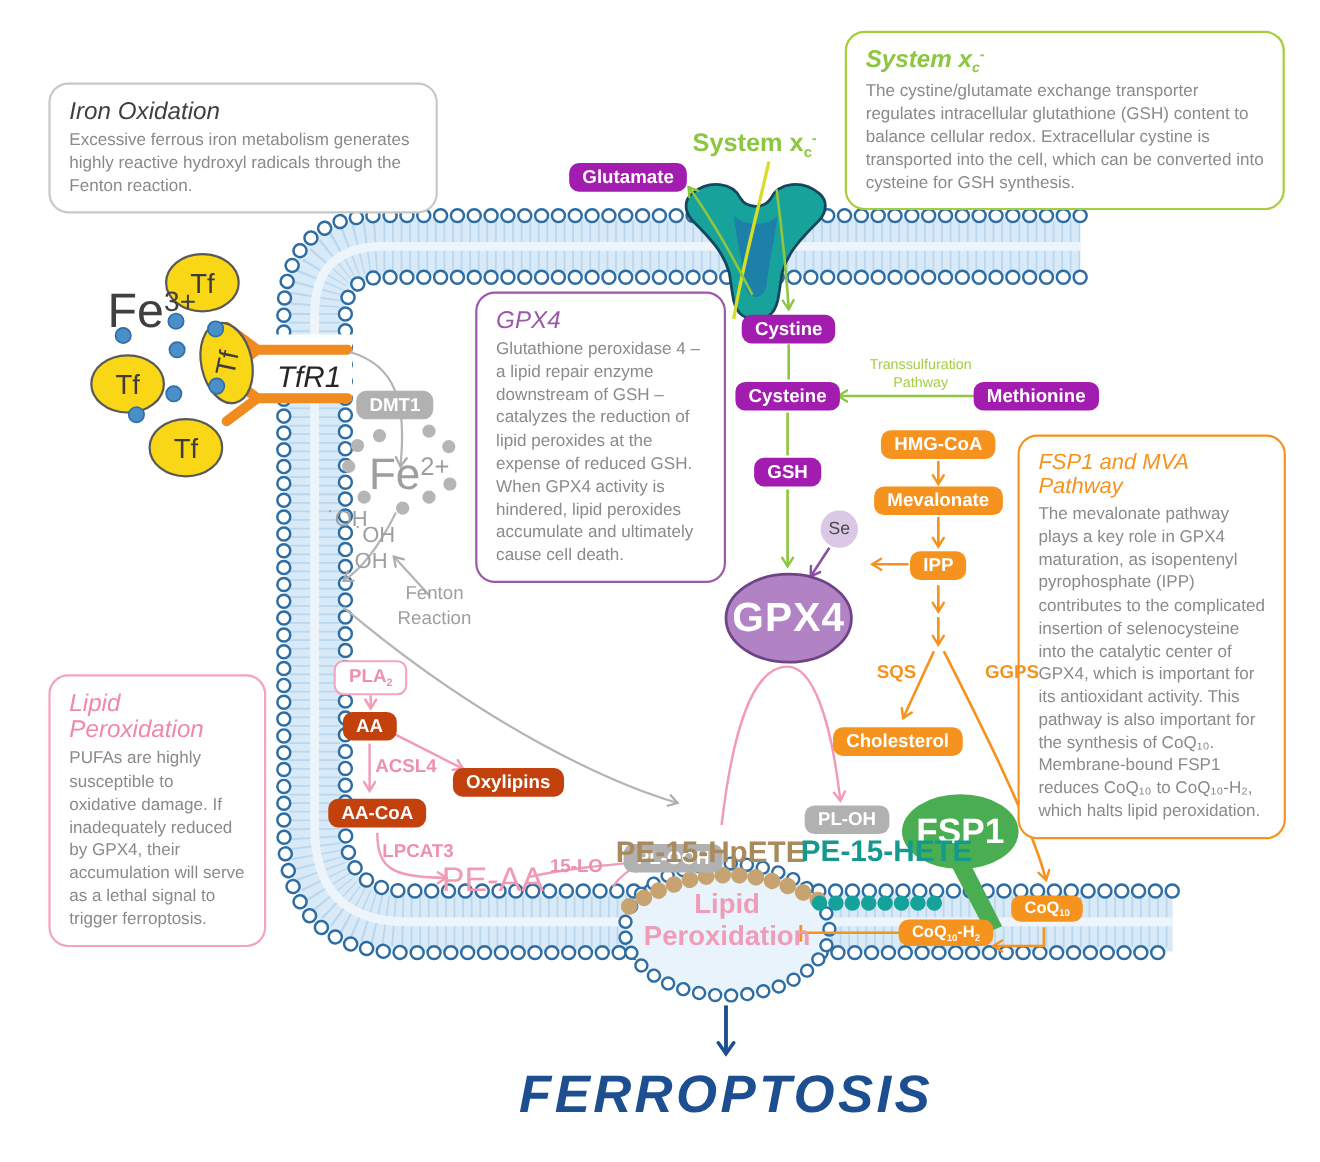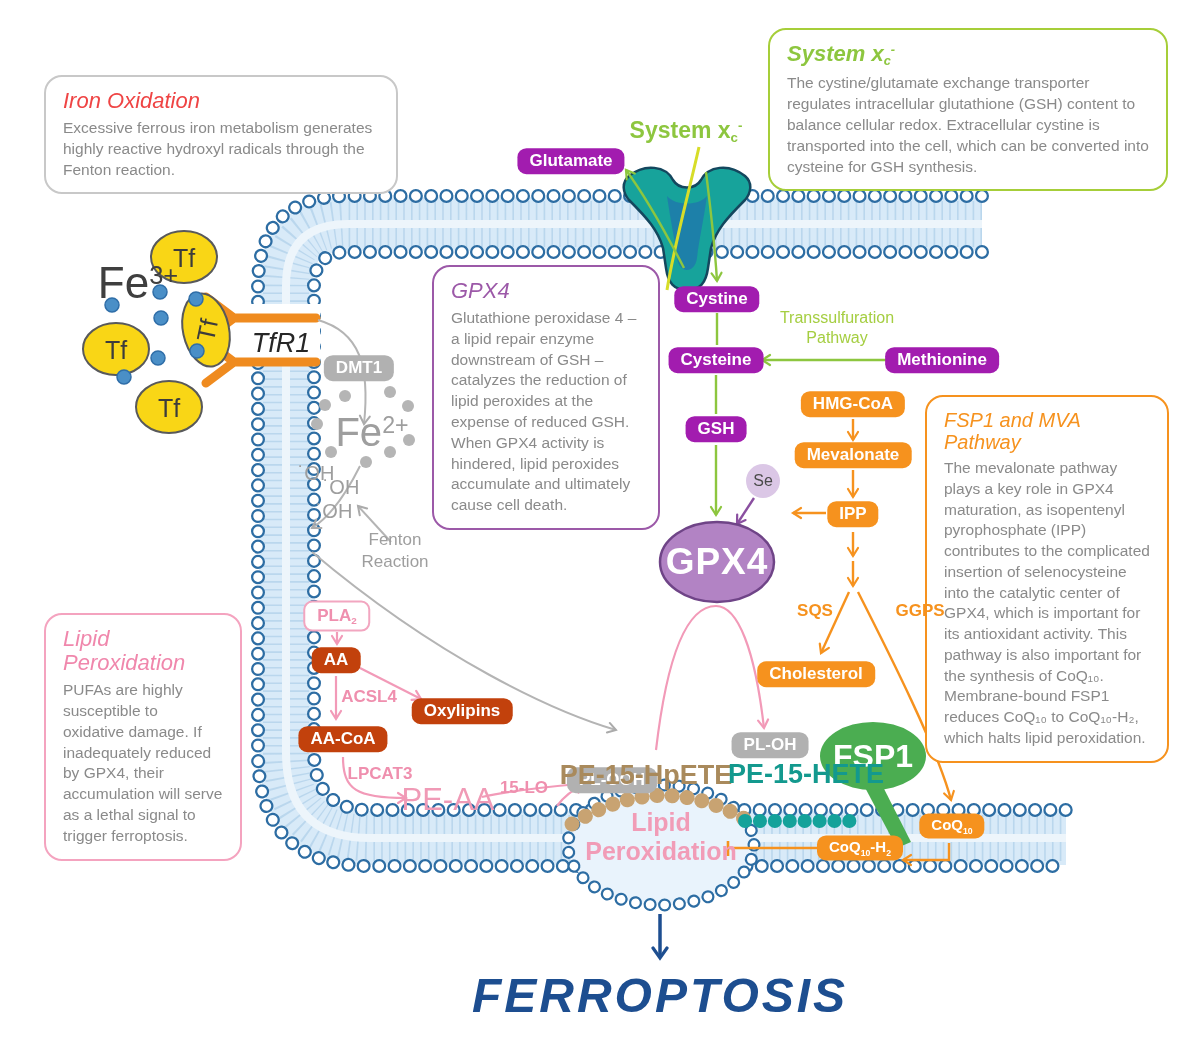--- a/index.html
+++ b/index.html
@@ -12,21 +12,21 @@
   .pill{border-radius:9px;padding:3px 12px;font-weight:bold;font-size:17px;color:#fff;line-height:1.15;}
   .pill.green{background:#a21caf;}
   .pill.orange{background:#f6921e;}
   .pill.pink{background:#c2410c;}
   .pill.gray{background:#b1b1b1;}
   .pill.outline-pink{background:#fff;border:2px solid #f2a6c0;color:#ef8fae;}
   .box{position:absolute;z-index:2;border-radius:18px;background:#fff;padding:12px 17px;}
   .box h2{margin:0 0 5px;font-size:22px;font-style:italic;font-weight:normal;line-height:1.1;}
   .box p{margin:0;font-size:15.5px;color:#8a8a8a;line-height:1.34;}
   .box.iron{left:44px;top:75px;width:316px;border:2px solid #c8c8c8;}
-  .box.iron h2{color:#ef4444;}
+  .box.iron h2{color:#404040;}
   .box.sysxc{left:768px;top:28px;width:362px;border:2px solid #a6ce39;}
   .box.sysxc h2{color:#8dc63f;font-weight:bold;}
   .box.gpx4box{left:432px;top:265px;width:190px;border:2px solid #9c59a8;}
   .box.gpx4box h2{color:#9c59a8;}
   .box.fsp1box{left:925px;top:395px;width:206px;border:2px solid #f6921e;}
   .box.fsp1box h2{color:#f6921e;font-size:20px;}
   .box.lipidbox{left:44px;top:613px;width:160px;border:2px solid #f4a3bf;}
   .box.lipidbox h2{color:#f087ac;}
   sub.s{font-size:58%;vertical-align:-0.35em;}
   sup.s{font-size:58%;vertical-align:0.55em;}
@@ -205,21 +205,21 @@
 <div class="lbl" style="left:341px;top:487px;font-size:20px;color:#9e9e9e;">˙OH</div>
 <div class="lbl" style="left:334px;top:511px;font-size:20px;color:#9e9e9e;">˙OH</div>
 <div class="lbl ml" style="left:395px;top:551px;font-size:17px;color:#9e9e9e;line-height:1.3;">Fenton
 Reaction</div>
 
 <div class="lbl" style="left:686px;top:131px;font-size:23px;font-weight:bold;color:#8dc63f;"><span>System x</span><sub class="s">c</sub><sup class="s">-</sup></div>
 <div class="lbl pill green" style="left:571px;top:161px;">Glutamate</div>
 <div class="lbl pill green" style="left:717px;top:299px;">Cystine</div>
 <div class="lbl pill green" style="left:716px;top:360px;">Cysteine</div>
 <div class="lbl pill green" style="left:716px;top:429px;">GSH</div>
-<div class="lbl ml" style="left:837px;top:328px;font-size:16px;color:#a5ce41;line-height:1.25;">Transsulfuration
+<div class="lbl ml" style="left:837px;top:340px;font-size:13px;color:#a5ce41;line-height:1.25;">Transsulfuration
 Pathway</div>
 <div class="lbl pill green" style="left:942px;top:360px;">Methionine</div>
 
 <div class="lbl pill orange" style="left:853px;top:404px;">HMG-CoA</div>
 <div class="lbl pill orange" style="left:853px;top:455px;">Mevalonate</div>
 <div class="lbl pill orange" style="left:853px;top:514px;">IPP</div>
 <div class="lbl" style="left:815px;top:611px;font-size:17px;font-weight:bold;color:#f6921e;">SQS</div>
 <div class="lbl" style="left:892px;top:611px;font-size:17px;font-weight:bold;color:#f6921e;margin-left:28px;">GGPS</div>
 <div class="lbl pill orange" style="left:816px;top:674px;">Cholesterol</div>
 <div class="lbl pill orange" style="left:952px;top:826px;font-size:15px;"><span>CoQ</span><sub class="s">10</sub></div>

